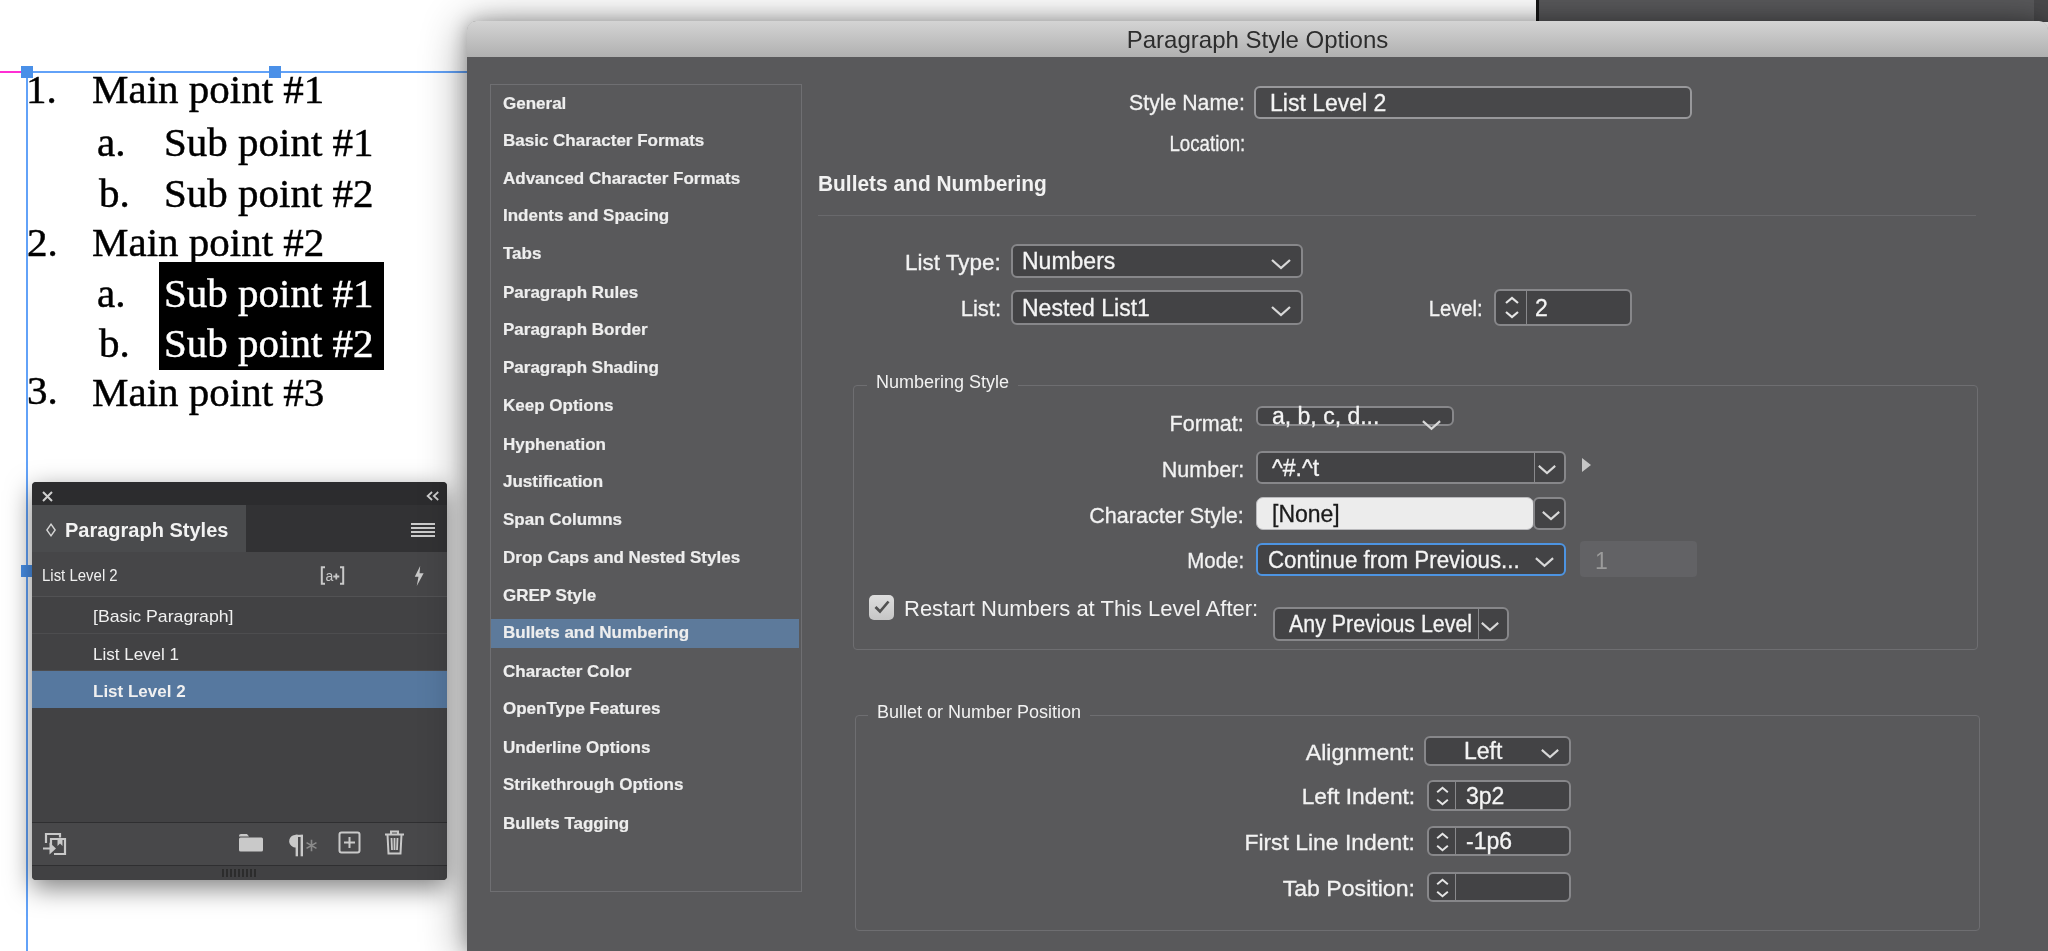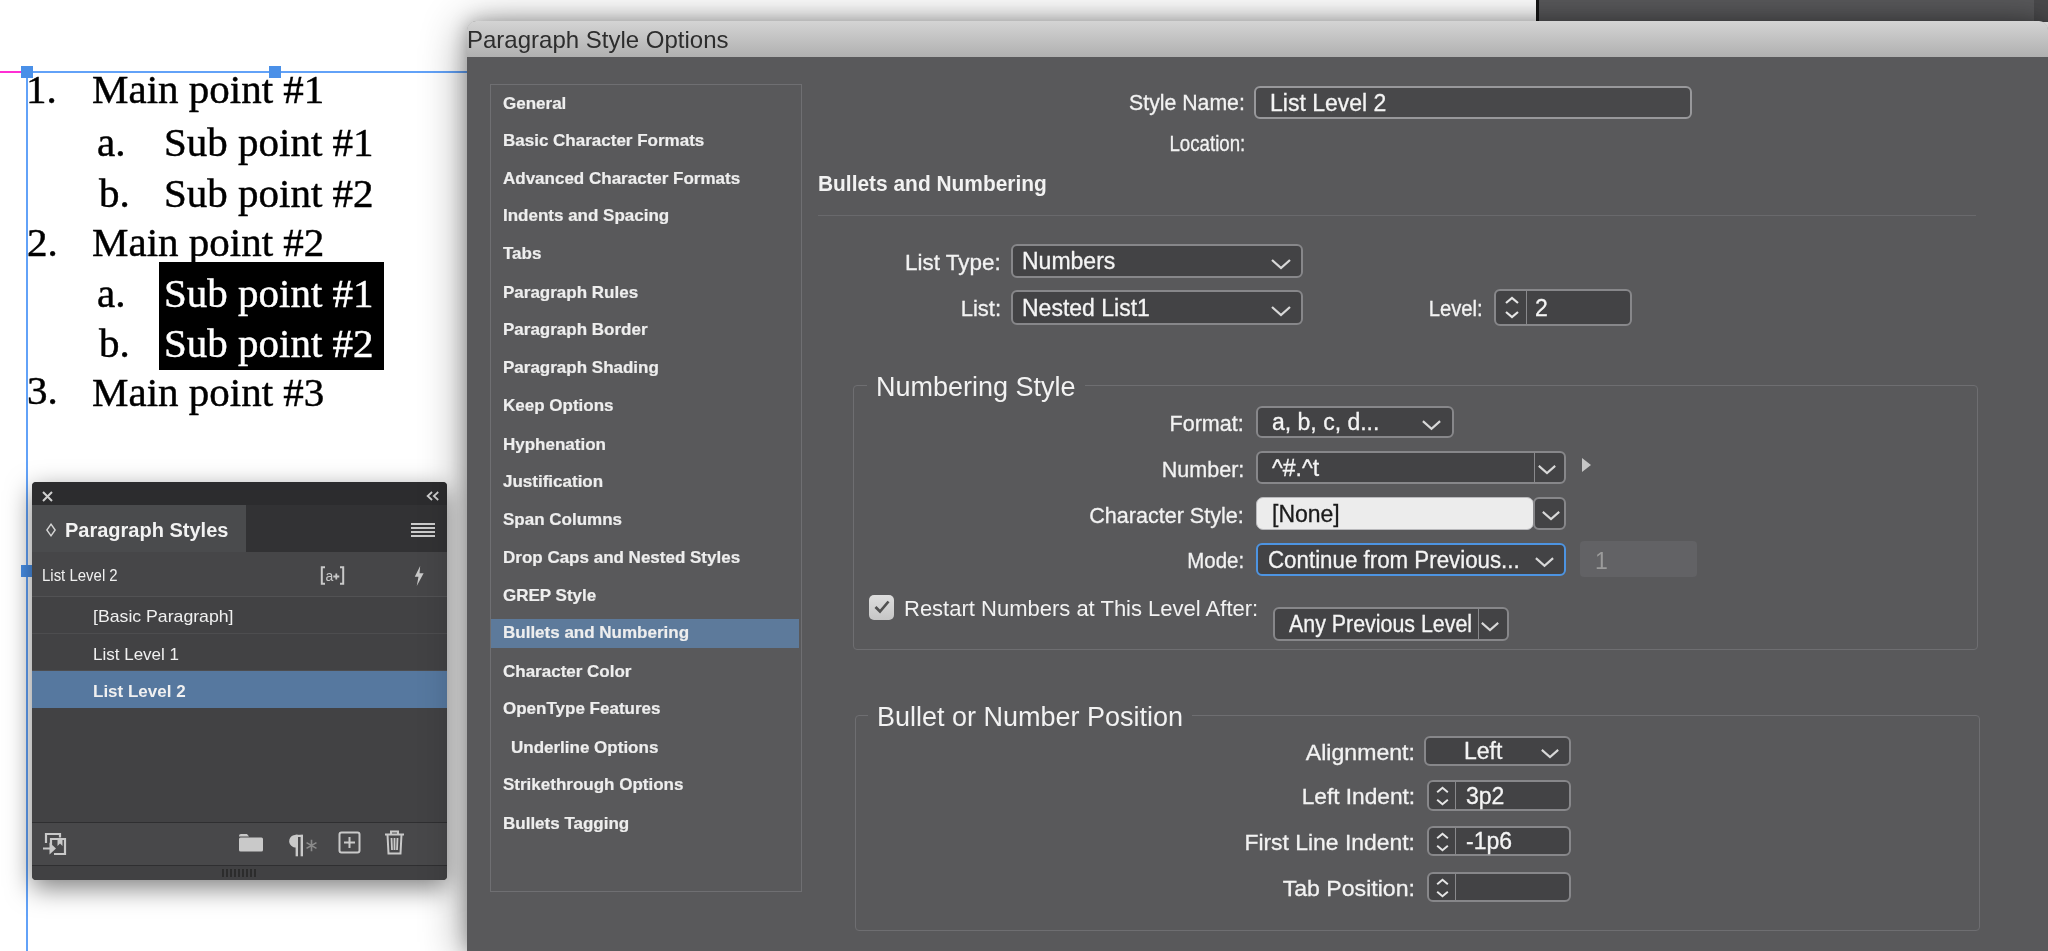--- a/index.html
+++ b/index.html
@@ -10,28 +10,28 @@
   
   .doc{font-family:"Liberation Serif", serif;font-size:41px;color:#000;white-space:pre;-webkit-text-stroke:0.45px #000;}
   .hl{background:#000;color:#fff;-webkit-text-stroke:0.45px #fff;}
   
   #dlg{position:absolute;left:467px;top:21px;width:1581px;height:930px;
        background:#59595b;border-radius:10px 10px 0 0;
        box-shadow:0 6px 45px rgba(0,0,0,.45), 0 0 18px rgba(0,0,0,.25);}
   #titlebar{position:absolute;left:0;top:0;width:100%;height:36px;
        background:linear-gradient(#d4d4d4,#b0b0b0);border-radius:9px 9px 0 0;}
   #title{position:absolute;left:0;top:0;width:100%;height:36px;line-height:37px;
-       font-size:24px;color:#2d2d2d;}
+       text-align:center;font-size:24px;color:#2d2d2d;}
   .lbl{position:absolute;color:#f2f2f2;font-size:22px;text-align:right;white-space:pre;transform-origin:100% 50%;-webkit-text-stroke:0.3px #f2f2f2;}
   .fld{position:absolute;background:#434345;border:2px solid #87878a;border-radius:6px;
        box-sizing:border-box;color:#f4f4f4;font-size:23px;white-space:pre;-webkit-text-stroke:0.3px currentColor;}
   .fld .tx{position:absolute;left:14px;top:50%;transform:translateY(-50%);}
   svg.chev{position:absolute;}
   .grp{position:absolute;border:1px solid #6e6e71;border-radius:4px;}
-  .grplbl{position:absolute;color:#f2f2f2;font-size:27px;background:#59595b;
+  .grplbl{position:absolute;color:#f2f2f2;font-size:18px;background:#59595b;
           padding:0 9px;white-space:pre;}
   .navitem{position:absolute;left:36px;color:#eeeeee;font-size:17px;font-weight:700;white-space:pre;-webkit-text-stroke:0.2px #eeeeee;}
   
   #panel{position:absolute;left:32px;top:482px;width:415px;height:398px;overflow:hidden;
        background:#434345;border-radius:4px;box-shadow:0 8px 26px rgba(0,0,0,.5);}
   .prow{position:absolute;color:#f0f0f0;font-size:17px;white-space:pre;transform-origin:0 50%;}
 </style>
 </head>
 <body>
 <div id="app">
@@ -158,21 +158,21 @@
       <div class="navitem" style="top:337px;">Paragraph Shading</div>
       <div class="navitem" style="top:375px;">Keep Options</div>
       <div class="navitem" style="top:414px;">Hyphenation</div>
       <div class="navitem" style="top:451px;">Justification</div>
       <div class="navitem" style="top:489px;">Span Columns</div>
       <div class="navitem" style="top:527px;">Drop Caps and Nested Styles</div>
       <div class="navitem" style="top:565px;">GREP Style</div>
       <div class="navitem" style="top:602px;">Bullets and Numbering</div>
       <div class="navitem" style="top:641px;">Character Color</div>
       <div class="navitem" style="top:678px;">OpenType Features</div>
-      <div class="navitem" style="top:717px;margin-left:8px;">Underline Options</div>
+      <div class="navitem" style="top:717px;">Underline Options</div>
       <div class="navitem" style="top:754px;">Strikethrough Options</div>
       <div class="navitem" style="top:793px;">Bullets Tagging</div>
 
       <div class="lbl" style="right:803px;top:69px;transform:scaleX(.966);">Style Name:</div>
       <div class="fld" style="left:787px;top:65px;width:438px;height:33px;background:#48484a;border-color:#98989b;"><span class="tx">List Level 2</span></div>
       <div class="lbl" style="right:803px;top:110px;transform:scaleX(.85);">Location:</div>
 
       <div class="abs" style="left:351px;top:150px;color:#f2f2f2;font-size:22px;font-weight:700;white-space:pre;transform:scaleX(.95);transform-origin:0 50%;">Bullets and Numbering</div>
       <div class="abs" style="left:351px;top:194px;width:1158px;height:1px;background:#69696c;"></div>
 
@@ -197,21 +197,21 @@
         <svg class="chev" style="left:8px;top:19px;" width="16" height="9" viewBox="0 0 16 9">
             <path d="M2 2 L8 7 L14 2" stroke="#e6e6e6" stroke-width="2.2" fill="none"></path>
           </svg>
         <span class="tx" style="left:39px;">2</span>
       </div>
 
       <div class="grp" style="left:386px;top:364px;width:1123px;height:263px;"></div>
       <div class="grplbl" style="left:400px;top:351px;">Numbering Style</div>
 
       <div class="lbl" style="right:804px;top:390px;transform:scaleX(.98);">Format:</div>
-      <div class="fld" style="left:789px;top:385px;width:198px;height:32px;"><span class="tx">a, b, c, d...</span>
+      <div class="fld" style="left:789px;top:385px;width:198px;height:20px;"><span class="tx">a, b, c, d...</span>
         <svg class="chev" style="right:10px;top:11px;" width="21" height="12" viewBox="0 0 22 12">
             <path d="M2 2 L11 10 L20 2" stroke="#d8d8d8" stroke-width="2.3" fill="none"></path>
           </svg>
       </div>
 
       <div class="lbl" style="right:804px;top:436px;transform:scaleX(.98);">Number:</div>
       <div class="fld" style="left:789px;top:430px;width:310px;height:33px;">
         <div class="abs" style="left:276px;top:0;width:1px;height:29px;background:#89898c;"></div>
         <span class="tx">^#.^t</span>
         <svg class="chev" style="right:7px;top:11px;" width="20" height="11" viewBox="0 0 22 12">

